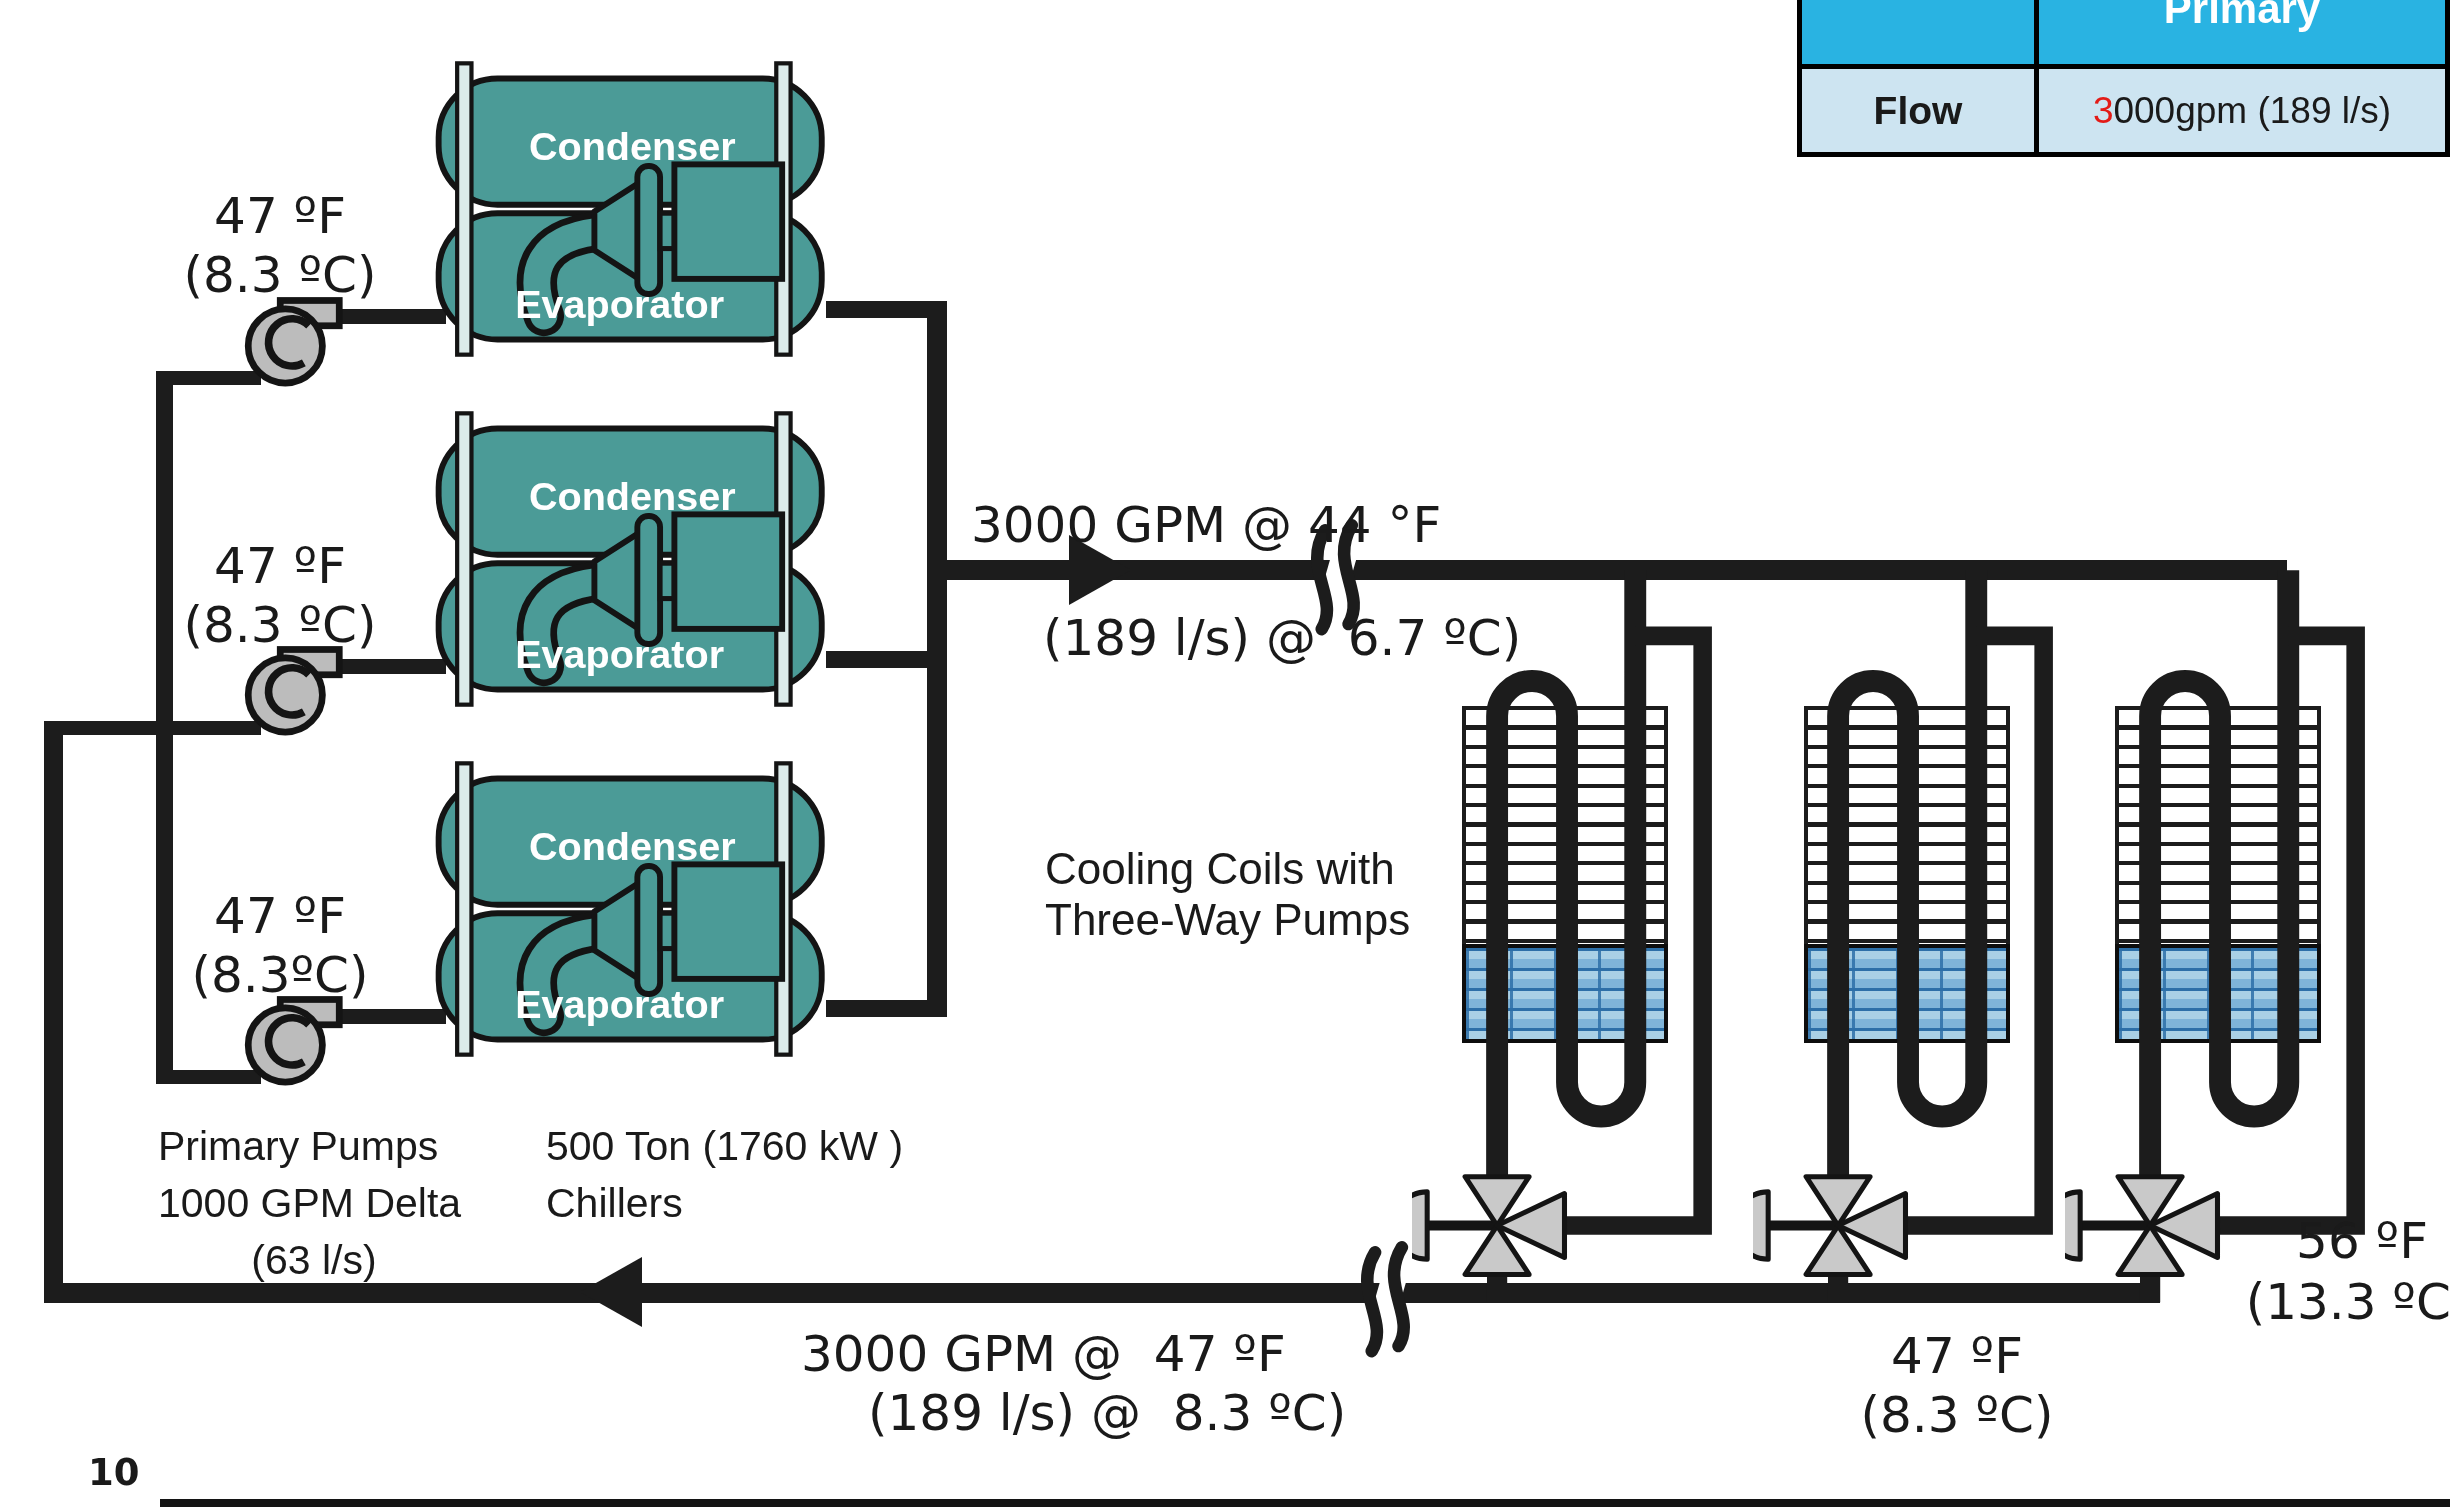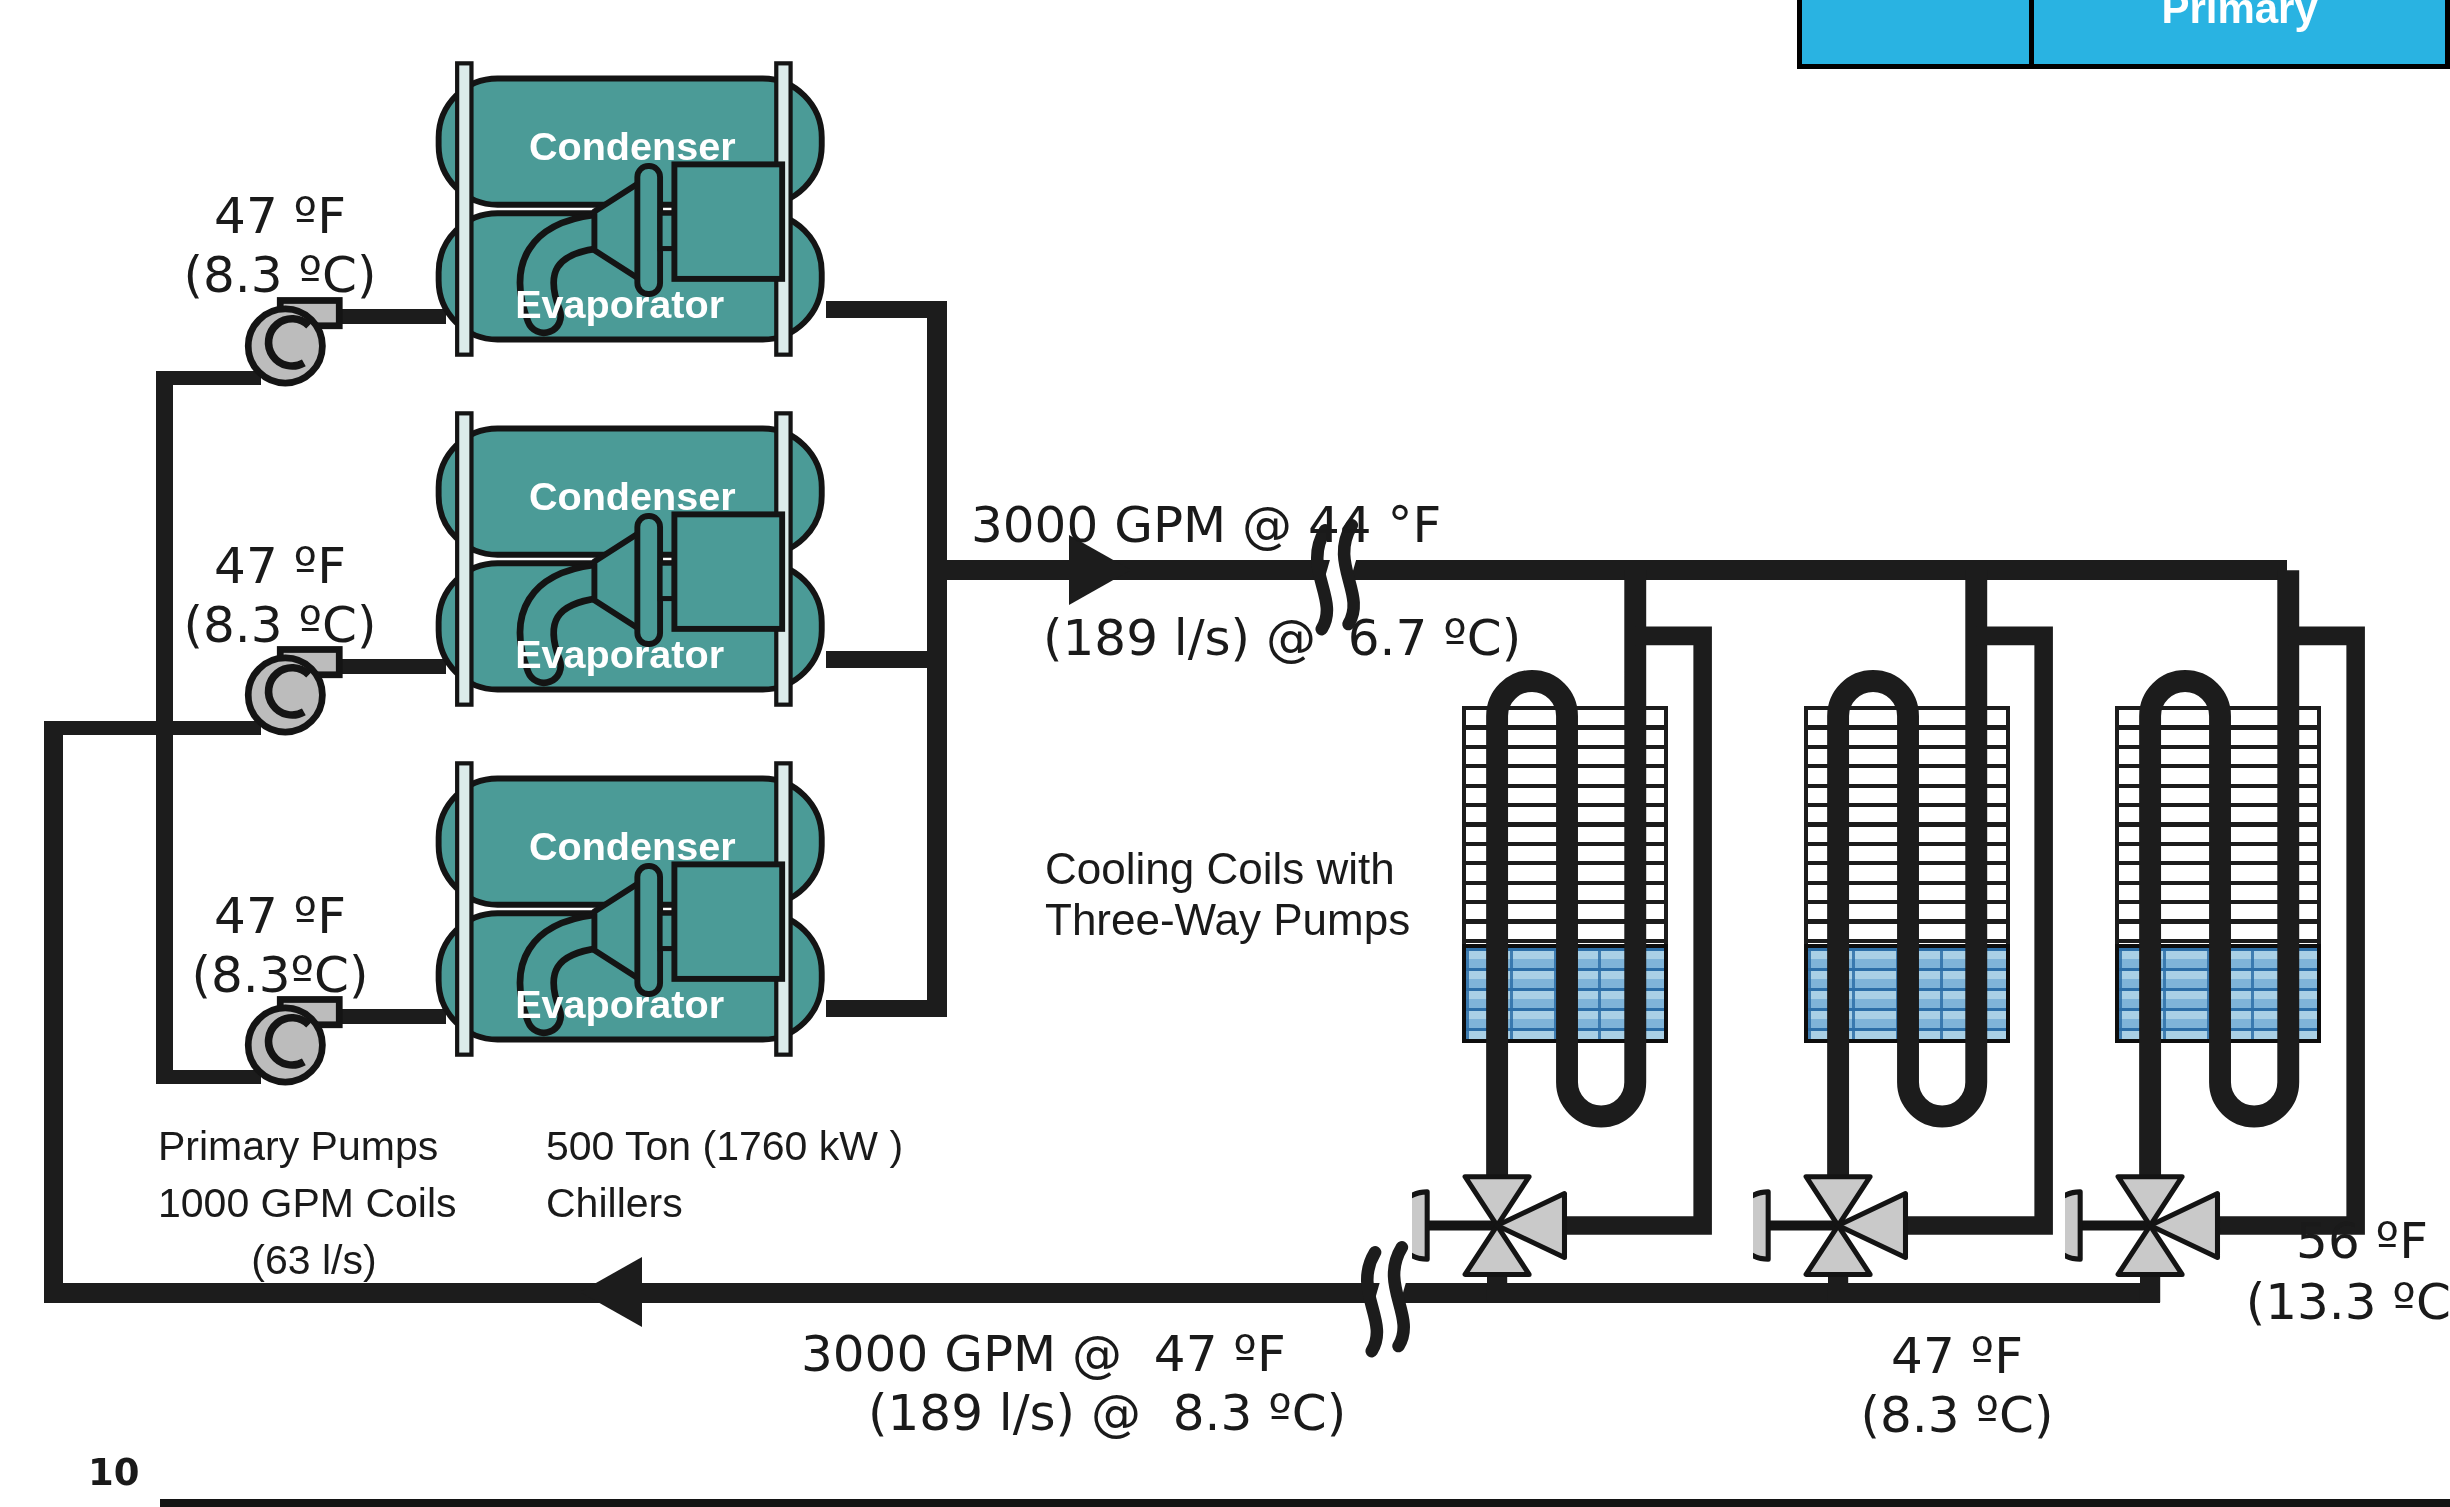--- a/index.html
+++ b/index.html
@@ -198,28 +198,32 @@
 <div class="lbl anno" style="left:868px;top:1384px;">(189 l/s) @  8.3 ºC)</div>
 
 <div class="lbl cap" style="left:1045px;top:844px;font-size:44px;">Cooling Coils with</div>
 <div class="lbl cap" style="left:1045px;top:895px;font-size:44px;">Three-Way Pumps</div>
 <div class="lbl anno ctr" style="left:1957px;top:1327px;">47 ºF</div>
 <div class="lbl anno ctr" style="left:1957px;top:1386px;">(8.3 ºC)</div>
 <div class="lbl anno ctr" style="left:2362px;top:1212px;">56 ºF</div>
 <div class="lbl anno ctr" style="left:2358px;top:1273px;">(13.3 ºC)</div>
 
 <div class="lbl cap" style="left:158px;top:1123px;">Primary Pumps</div>
-<div class="lbl cap" style="left:158px;top:1180px;">1000 GPM Coils</div>
+<div class="lbl cap" style="left:158px;top:1180px;">1000 GPM Delta</div>
 <div class="lbl cap ctr" style="left:314px;top:1237px;">(63 l/s)</div>
 <div class="lbl cap" style="left:546px;top:1123px;">500 Ton (1760 kW )</div>
 <div class="lbl cap" style="left:546px;top:1180px;">Chillers</div>
 
 <div class="lbl" style="left:88px;top:1451px;font-family:'DejaVu Sans',sans-serif;font-weight:bold;font-size:37px;">10</div>
 
 <table class="ptab" style="left:1797px;top:-51px;">
   <tbody>
       <tr style="height:115px;">
     <td class="th" style="width:246px;"></td>
     <td class="th" style="width:432px;">Primary</td>
   </tr>
+  <tr style="height:88px;background:#cde4f1;">
+    <td class="rowlab">Flow</td>
+    <td class="val"><span class="red">3</span><span>000gpm (189 l/s)</span></td>
+  </tr>
 </tbody>
   </table>
 
 
 </body></html>

